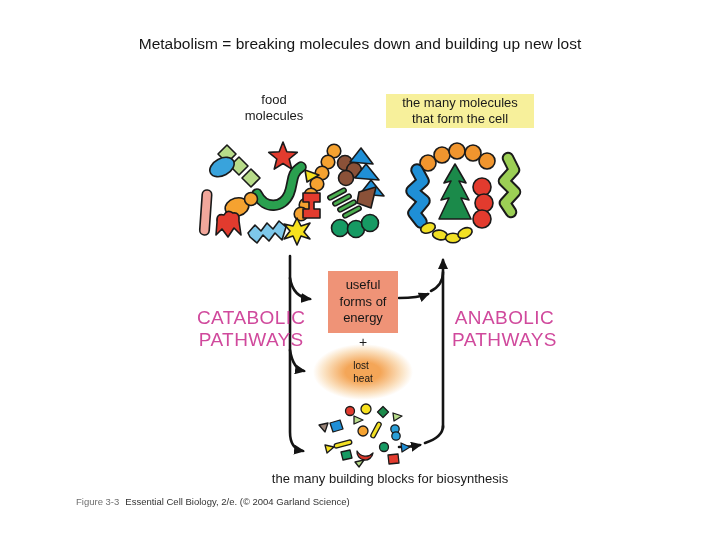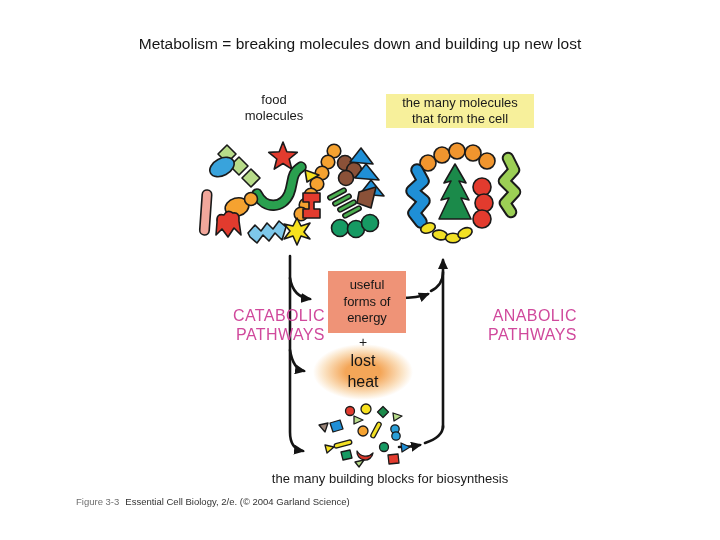--- a/index.html
+++ b/index.html
@@ -16,42 +16,42 @@
     white-space:pre-line; text-align:center;
   }
   .food-label { top:92px; left:224px; width:100px; }
   .cell-label {
     top:94px; left:386px; width:148px; height:34px;
     background:var(--highlight-yellow,#f7f09b);
     display:flex; align-items:center; justify-content:center; line-height:1.25;
   }
   .pathway {
     position:absolute; color:var(--pathway-text,#d0499c);
-    font-size:16px; line-height:1.18; letter-spacing:.4px;
-    white-space:pre-line; text-align:right;margin-left:36px;
+    font-size:19px; line-height:1.18; letter-spacing:.4px;
+    white-space:pre-line; text-align:center;
   }
   .catabolic { top:307px; left:197px; }
   .anabolic  { top:307px; left:452px; }
   .energy-box {
-    position:absolute; top:271px; left:328px; width:78px; height:62px;
+    position:absolute; top:271px; left:328px; width:70px; height:62px;
     background:var(--energy-box,#ef9377);
     display:flex; align-items:center; justify-content:center;
     font-size:13px; line-height:1.3; color:#161616;
     white-space:pre-line; text-align:center;
   }
   .plus-sign { top:334px; left:328px; width:70px; font-size:14px; }
   .lost-heat {
     position:absolute; top:344px; left:313px; width:100px; height:56px;
     background:radial-gradient(closest-side,
       var(--lost-heat-center,#f4a658) 35%,
       var(--lost-heat-edge,#fbe3c4) 78%,
       rgba(251,227,196,0) 100%);
     display:flex; align-items:center; justify-content:center;
-    font-size:16px; line-height:1.3; color:#161616;
-    white-space:pre-line; text-align:center;
+    font-size:10px; line-height:1.3; color:#161616;
+    white-space:pre-line; text-align:left;
   }
   .blocks-label { top:471px; left:0; width:720px;margin-left:30px; }
   .caption { position:absolute; top:496px; left:76px; font-size:9.5px; color:#6f6f6f; }
   .caption .src { color:#333; font-weight:normal; margin-left:6px; }
   svg.layer { position:absolute; pointer-events:none; }
 </style>
 </head>
 <body>
 
 <div class="slide">

